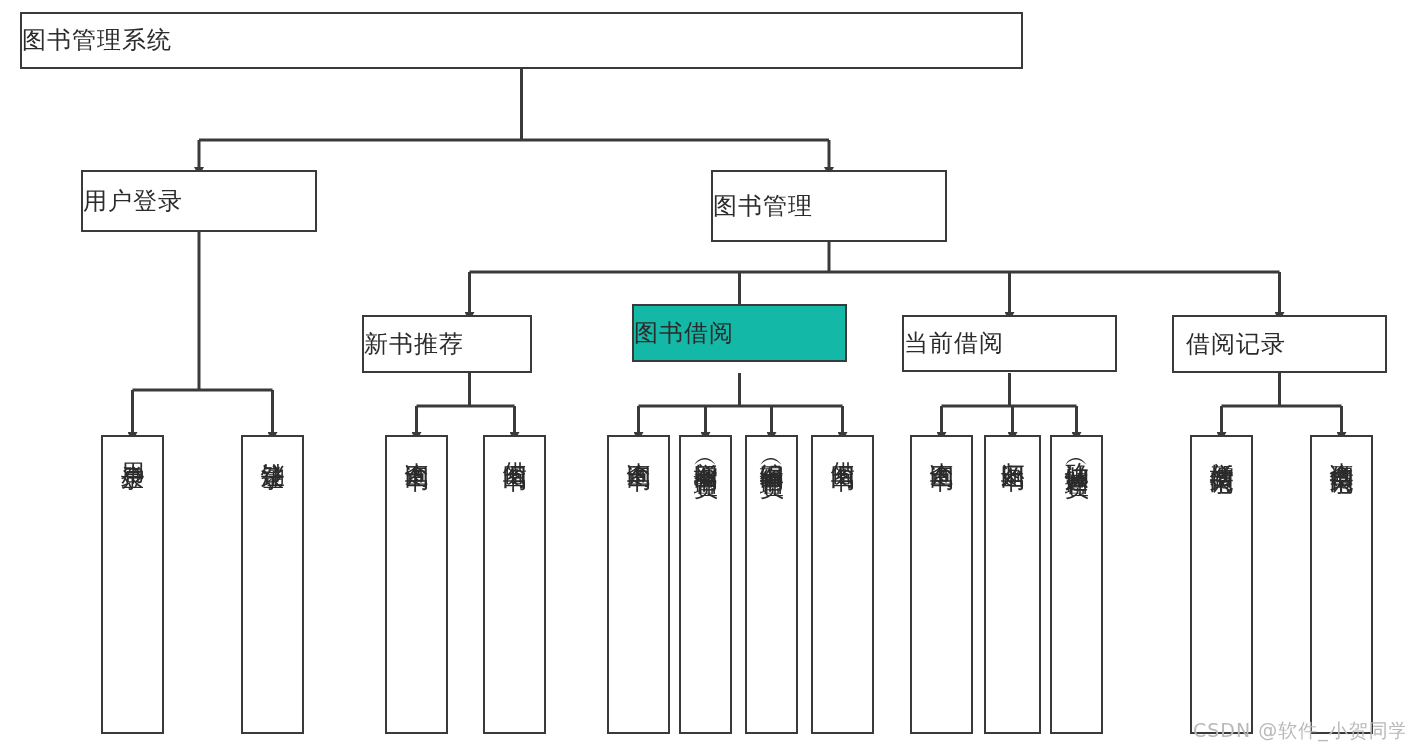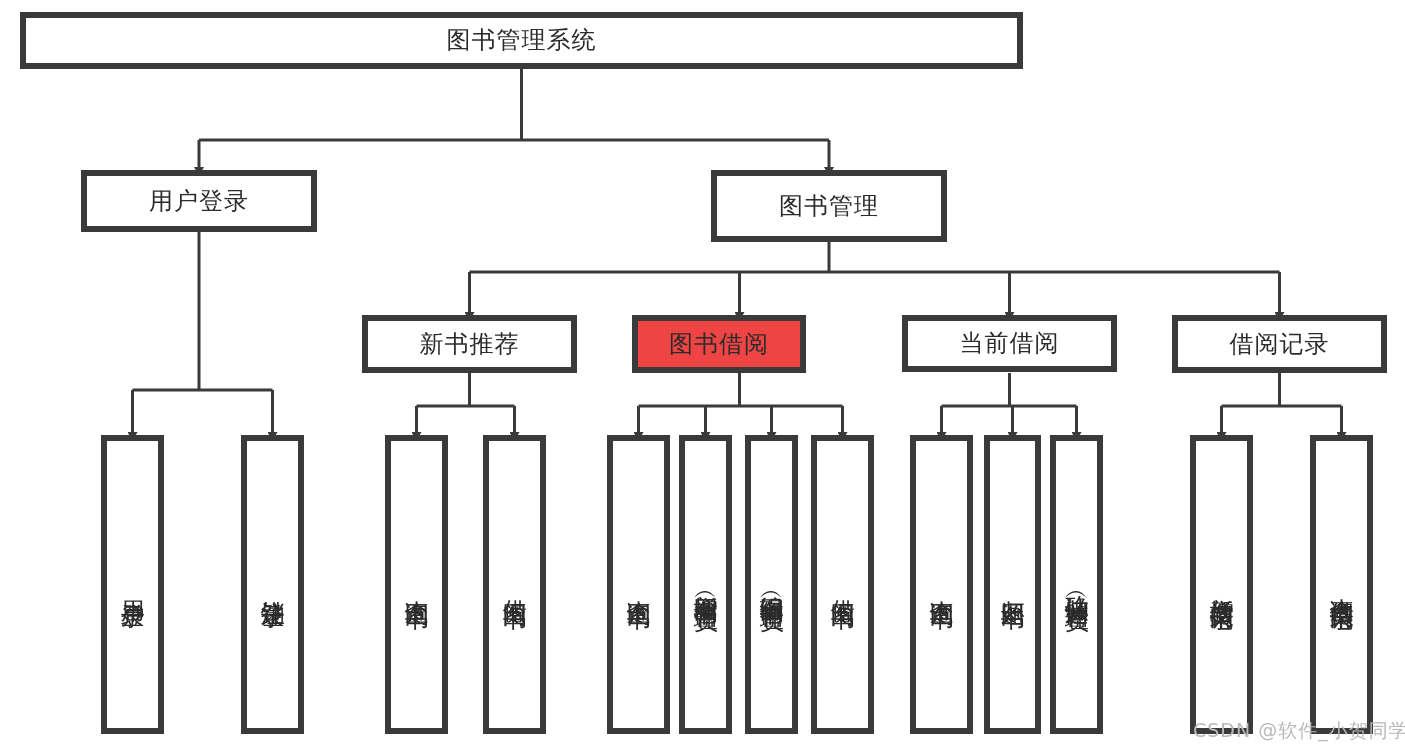--- a/index.html
+++ b/index.html
@@ -22,24 +22,23 @@
     position: absolute;
     left: 0;
     top: 0;
     width: 1405px;
     height: 747px;
   }
   .node-box {
     position: absolute;
     box-sizing: border-box;
     background: #ffffff;
-    border: 6px solid #84cc16;
+    border: 2px solid #84cc16;
     display: flex;
     align-items: center;
-    justify-content: center;
     color: #2b2b2b;
   }
   .node-box.horizontal {
     font-size: 24px;
     line-height: 1.2;
     letter-spacing: 1px;
   }
   .node-box.vertical {
     writing-mode: vertical-rl;
     text-orientation: upright;
@@ -113,30 +112,30 @@
   <div id="nodes-layer">
       <div class="node-box horizontal" style="left: 20px; top: 12px; width: 1003px; height: 57px; border-color: rgb(58, 58, 58); background: rgb(255, 255, 255); color: rgb(43, 43, 43);">
         <span class="node-label">图书管理系统</span>
       </div>
       <div class="node-box horizontal" style="left: 81px; top: 170px; width: 236px; height: 62px; border-color: rgb(58, 58, 58); background: rgb(255, 255, 255); color: rgb(43, 43, 43);">
         <span class="node-label">用户登录</span>
       </div>
       <div class="node-box horizontal" style="left: 711px; top: 170px; width: 236px; height: 72px; border-color: rgb(58, 58, 58); background: rgb(255, 255, 255); color: rgb(43, 43, 43);">
         <span class="node-label">图书管理</span>
       </div>
-      <div class="node-box horizontal" style="left: 362px; top: 315px; width: 215px; height: 58px; border-color: rgb(58, 58, 58); background: rgb(255, 255, 255); color: rgb(43, 43, 43);">
+      <div class="node-box horizontal" style="left: 362px; top: 315px; width: 170px; height: 58px; border-color: rgb(58, 58, 58); background: rgb(255, 255, 255); color: rgb(43, 43, 43);">
         <span class="node-label">新书推荐</span>
       </div>
-      <div class="node-box horizontal" style="left: 632px; top: 315px; width: 174px; height: 58px; border-color: rgb(58, 58, 58); background: #ef4444; color: rgb(43, 43, 43);">
+      <div class="node-box horizontal" style="left: 632px; top: 304px; width: 215px; height: 58px; border-color: rgb(58, 58, 58); background: #14b8a6; color: rgb(43, 43, 43);">
         <span class="node-label">图书借阅</span>
       </div>
       <div class="node-box horizontal" style="left: 902px; top: 315px; width: 215px; height: 57px; border-color: rgb(58, 58, 58); background: rgb(255, 255, 255); color: rgb(43, 43, 43);">
         <span class="node-label">当前借阅</span>
       </div>
-      <div class="node-box horizontal" style="left: 1172px; top: 315px; width: 215px; height: 58px; border-color: rgb(58, 58, 58); background: rgb(255, 255, 255); color: rgb(43, 43, 43);">
+      <div class="node-box horizontal" style="left: 1172px; top: 315px; width: 215px; height: 58px; border-color: rgb(58, 58, 58); background: rgb(255, 255, 255); color: rgb(43, 43, 43); padding-left: 12px;">
         <span class="node-label">借阅记录</span>
       </div>
       <div class="node-box vertical" style="left: 101px; top: 435px; width: 63px; height: 299px; border-color: rgb(58, 58, 58); background: rgb(255, 255, 255); color: rgb(43, 43, 43);">
         <span class="node-label">用户登录</span>
       </div>
       <div class="node-box vertical" style="left: 241px; top: 435px; width: 63px; height: 299px; border-color: rgb(58, 58, 58); background: rgb(255, 255, 255); color: rgb(43, 43, 43);">
         <span class="node-label">注销登录</span>
       </div>
       <div class="node-box vertical" style="left: 385px; top: 435px; width: 63px; height: 299px; border-color: rgb(58, 58, 58); background: rgb(255, 255, 255); color: rgb(43, 43, 43);">
         <span class="node-label">查询图书</span>

